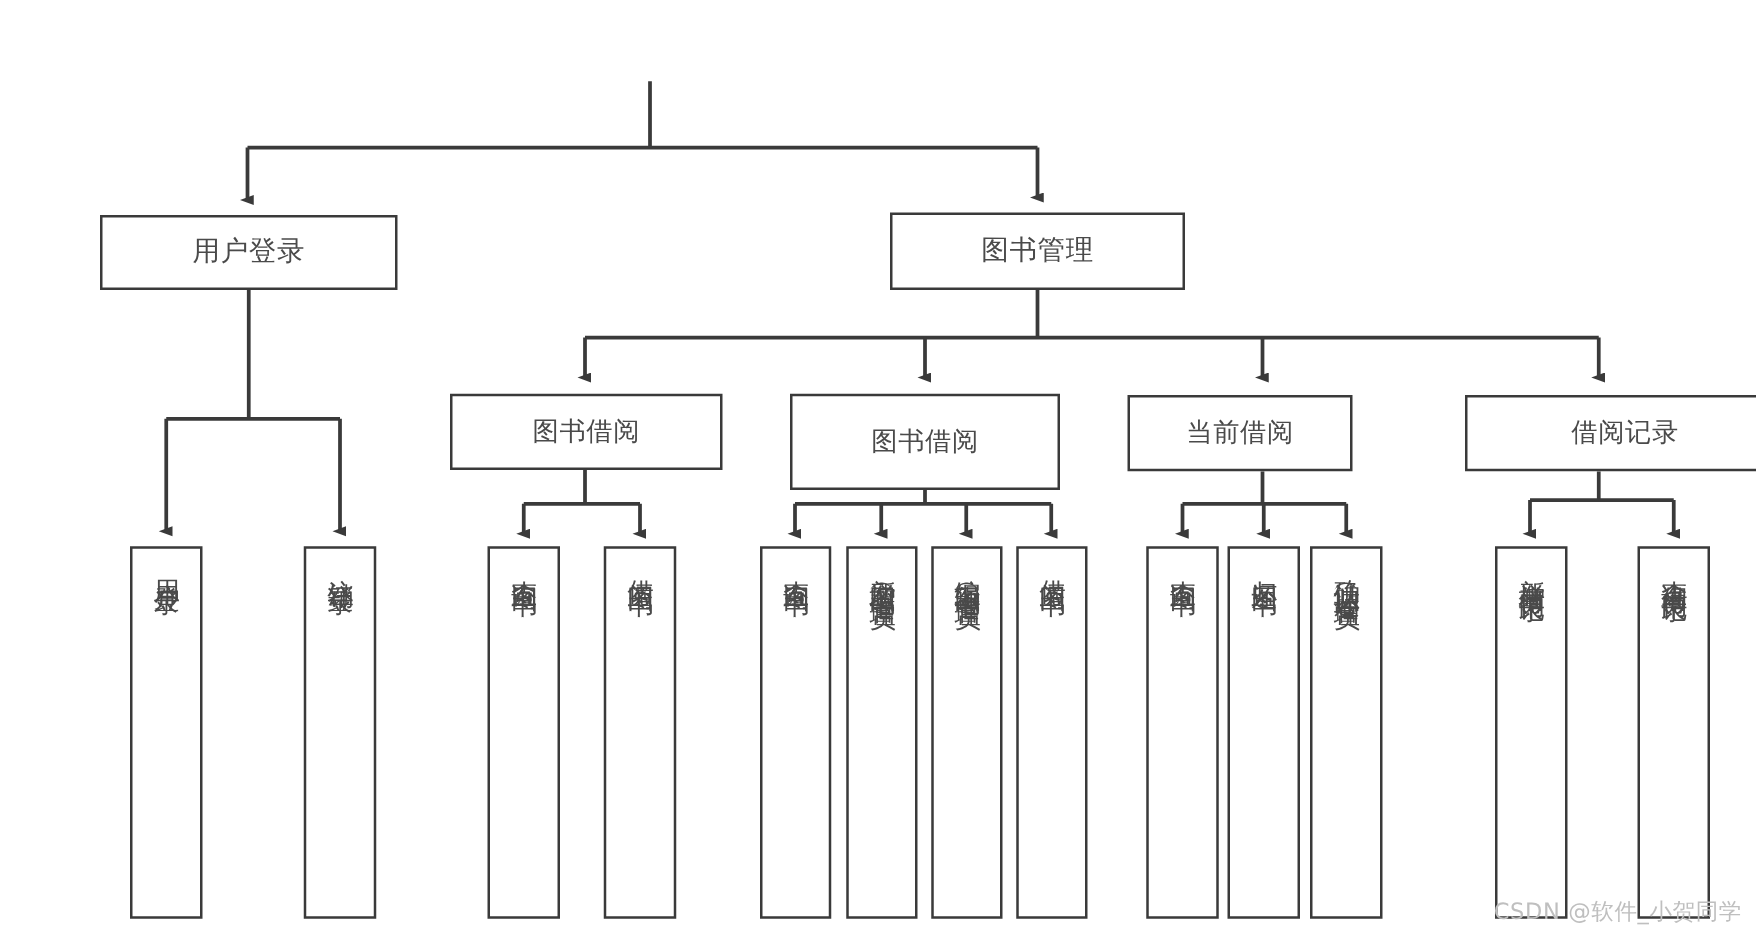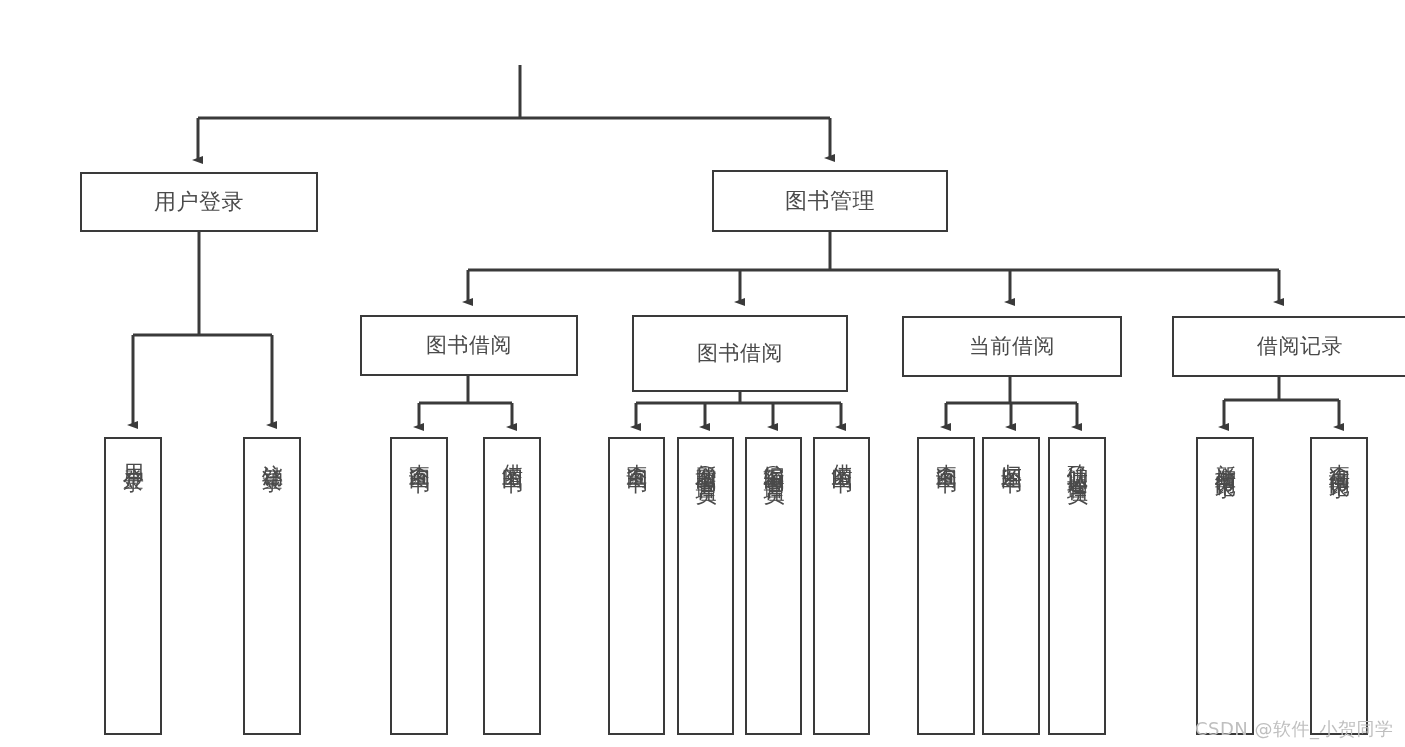--- a/index.html
+++ b/index.html
@@ -132,21 +132,21 @@
   <div class="node level1" style="left:712px; top:170px; width:236px; height:62px;">
     <span class="label">图书管理</span>
   </div>
 
   <div class="node level2" style="left:360px; top:315px; width:218px; height:61px;">
     <span class="label">图书借阅</span>
   </div>
   <div class="node level2" style="left:632px; top:315px; width:216px; height:77px;">
     <span class="label">图书借阅</span>
   </div>
-  <div class="node level2" style="left:902px; top:316px; width:220px; height:61px;">
+  <div class="node level2" style="left:902px; top:316px; width:180px; height:61px;">
     <span class="label">当前借阅</span>
   </div>
   <div class="node level2" style="left:1172px; top:316px; width:256px; height:61px;">
     <span class="label">借阅记录</span>
   </div>
 
   <div class="node vertical" style="left:104px; top:437px; width:58px; height:298px;">
     <span class="label">用户登录</span>
   </div>
   <div class="node vertical" style="left:243px; top:437px; width:58px; height:298px;">

